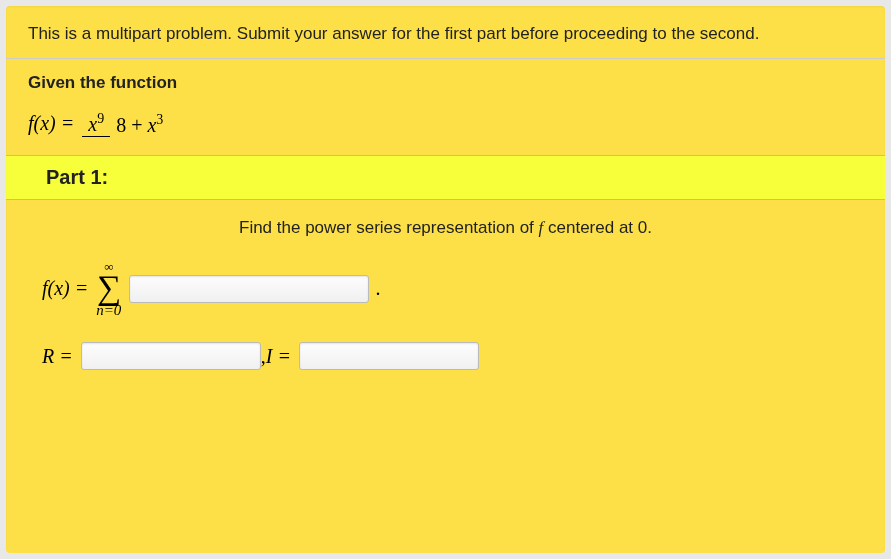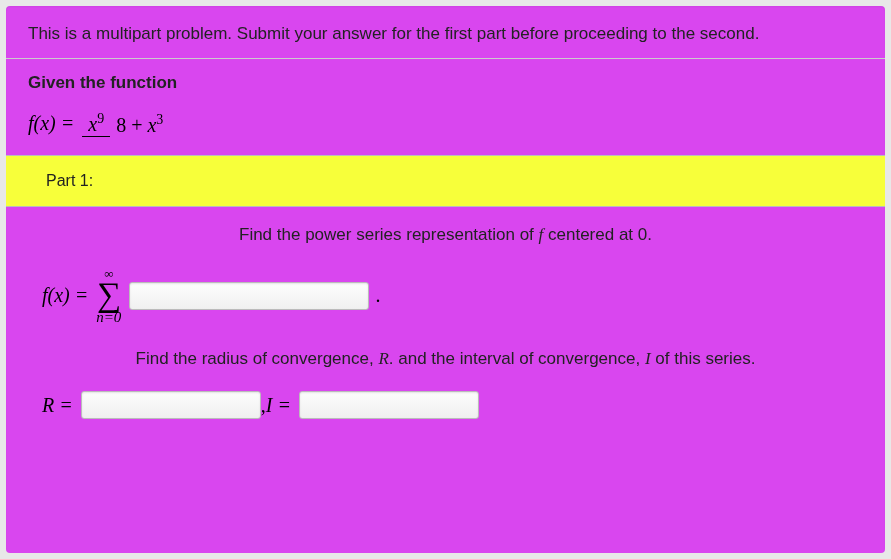--- a/index.html
+++ b/index.html
@@ -6,21 +6,21 @@
   body {
     margin: 0;
     padding: 0;
     font-family: Arial, Helvetica, sans-serif;
     background: #e8e8e8;
     width: 891px;
     height: 559px;
     overflow: hidden;
   }
   .page {
-    background: #d946ef;
+    background: #fde047;
     border-radius: 4px;
     margin: 6px;
     width: 879px;
     height: 547px;
     padding: 18px 0 0 0;
     box-shadow: inset 0 1px 2px rgba(0,0,0,0.05);
   }
   .intro {
     font-size: 17px;
     color: #222;
@@ -46,24 +46,25 @@
     vertical-align: middle;
     margin: 0 4px;
   }
   .frac .num { border-bottom: 1.2px solid #000; padding: 0 6px; line-height:1.2;}
   .frac .den { padding: 0 6px; line-height:1.2;}
   .sup { font-size: 0.7em; vertical-align: super; }
   .part-header {
     background: #f7ff3a;
     border-top: 1px solid #bbb;
     border-bottom: 1px solid #bbb;
-    padding: 16px 40px;
-    font-size: 16px;
+    padding: 10px 40px;
+    font-size: 20px;
     color: #222;
     margin-bottom: 18px;
+    font-weight: bold;
   }
   .part-body {
     padding: 0 36px;
   }
   .prompt {
     font-size: 17px;
     color: #222;
     margin-bottom: 22px;
     text-align: center;
   }
@@ -133,23 +134,20 @@
       <span class="ri">f(x) =</span>
       <span class="sigma-block">
         <span class="top">∞</span>
         <span class="sym">∑</span>
         <span class="bot ri">n=0</span>
       </span>
       <input class="answer-input w-long" type="text" value="" style="">
       <span class="dot">.</span>
     </div>
 
-    <div class="prompt">
-      <span>Find the radius of convergence, </span><span class="ri" style="font-family:'Times New Roman',serif;">R</span><span>. and the interval of convergence, </span><span class="ri" style="font-family:'Times New Roman',serif;">I</span><span> of this series.</span>
-    </div>
 
     <div class="math-line">
       <span class="ri">R =</span>
       <span style="width:8px;"></span>
       <input class="answer-input w-med" type="text" value="" style="">
       <span>, </span>
       <span class="ri">I =</span>
       <span style="width:8px;"></span>
       <input class="answer-input w-med" type="text" value="" style="">
     </div>

